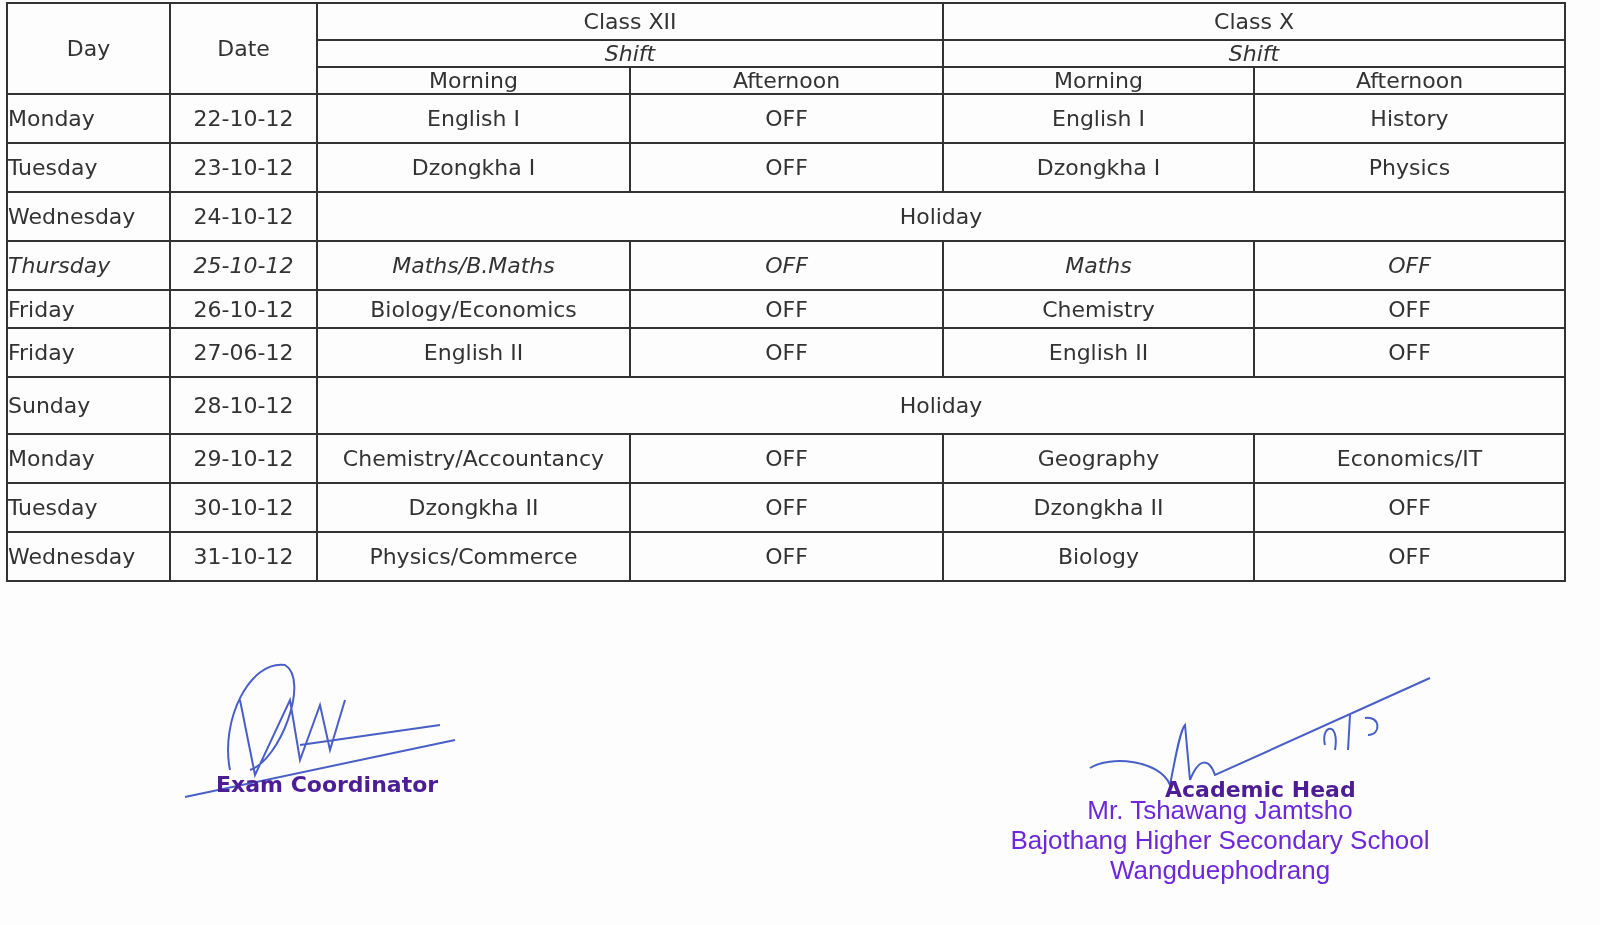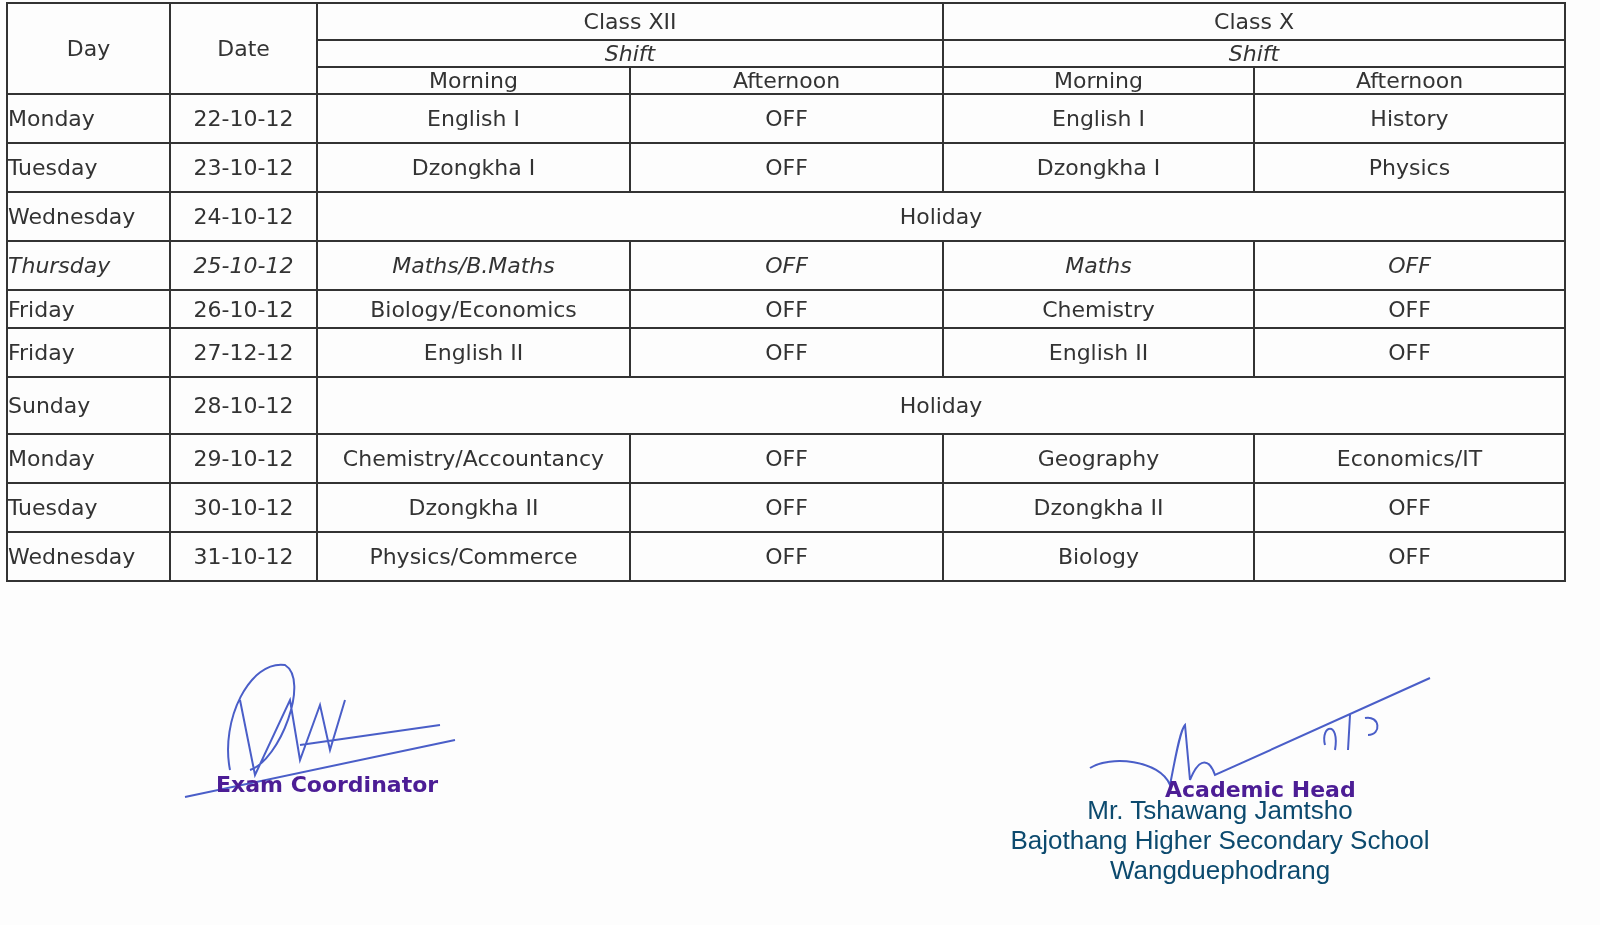--- a/index.html
+++ b/index.html
@@ -5,21 +5,21 @@
   html,body{margin:0;padding:0;background:#fdfdfd;}
   body{width:1600px;height:925px;position:relative;overflow:hidden;font-family:"DejaVu Sans","Liberation Sans",sans-serif;color:#333;}
   table.sched{position:absolute;left:6px;top:2px;border-collapse:collapse;font-size:22px;}
   table.sched td, table.sched th{border:2px solid #333;padding:0;font-weight:normal;}
   th.bold{font-weight:bold;}
   th.ital{font-style:italic;font-weight:bold;}
   td.day{text-align:left;padding-left:6px;}
   td.c{text-align:center;}
   td.hol{text-align:center;font-weight:bold;}
   .sig{position:absolute;font-weight:bold;font-size:22px;color:#4c1d95;}
-  .stamp{position:absolute;color:#0c4a6e;font-family:"Liberation Sans",sans-serif;font-size:26px;text-align:center;line-height:30px;}
+  .stamp{position:absolute;color:#6d28d9;font-family:"Liberation Sans",sans-serif;font-size:26px;text-align:center;line-height:30px;}
   svg.ink{position:absolute;left:0;top:0;pointer-events:none;}
 </style>
 </head>
 <body>
 
 <table class="sched">
   <colgroup>
     <col style="width:163px">
       <col style="width:147px">
       <col style="width:313px">
@@ -78,21 +78,21 @@
       <tr style="height: 38px;">
         <td class="day">Friday</td>
         <td class="c">26-10-12</td>
         <td class="c">Biology/Economics</td>
         <td class="c">OFF</td>
         <td class="c">Chemistry</td>
         <td class="c">OFF</td>
       </tr>
       <tr style="height: 49px;">
         <td class="day">Friday</td>
-        <td class="c">27-12-12</td>
+        <td class="c">27-06-12</td>
         <td class="c">English II</td>
         <td class="c">OFF</td>
         <td class="c">English II</td>
         <td class="c">OFF</td>
       </tr>
       <tr style="height: 57px;">
         <td class="day">Sunday</td>
         <td class="c">28-10-12</td>
         <td class="hol" colspan="4">Holiday</td>
       </tr>

